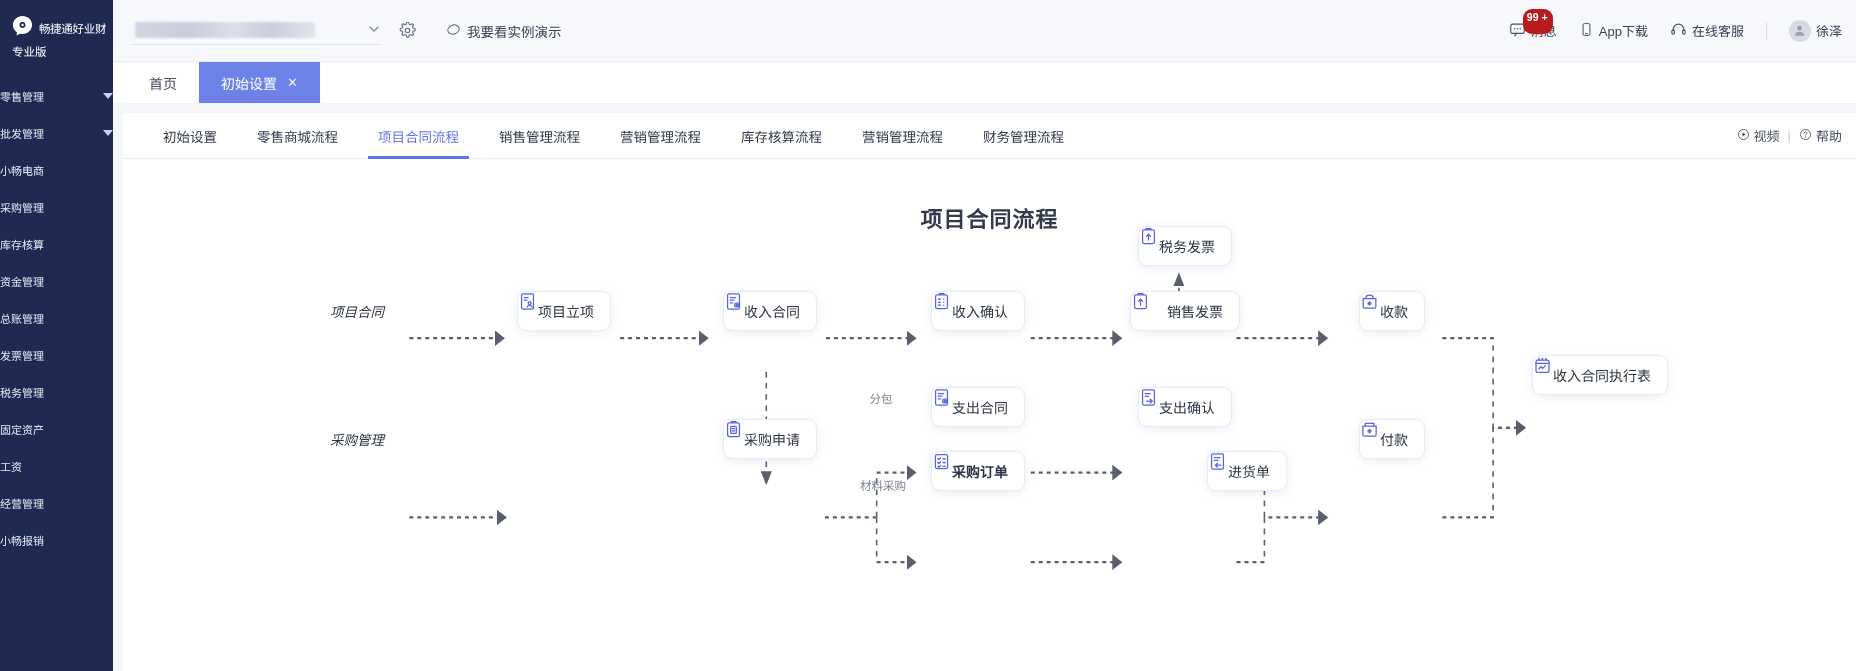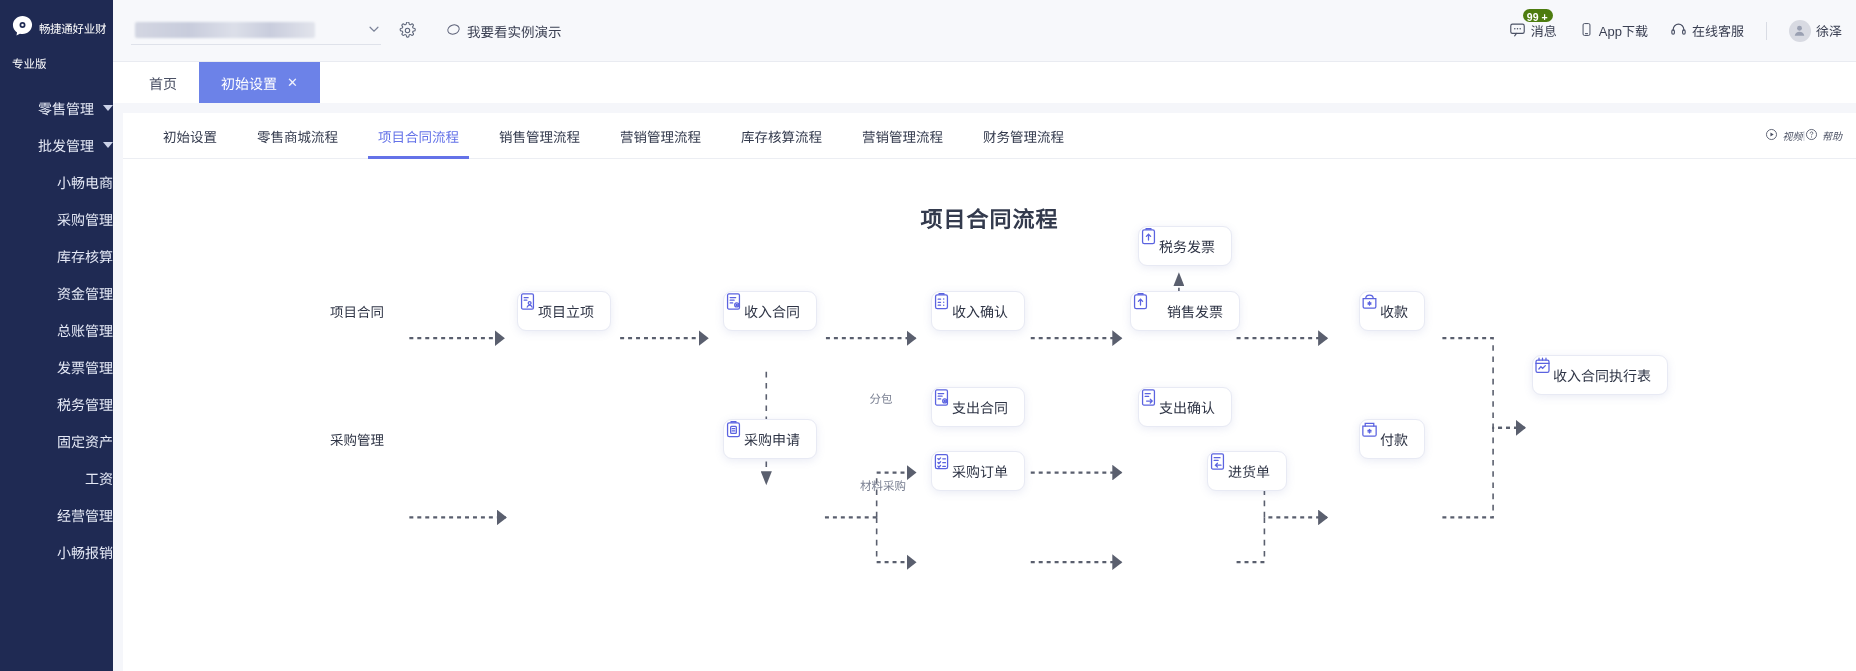--- a/index.html
+++ b/index.html
@@ -14,46 +14,46 @@
   .sidebar {
     width: 113px; min-width:113px; height: 671px;
     background: #1f2a53;
     display: flex; flex-direction: column; align-items: center;
     padding-top: 8px;
   }
   .brand { width:100%; padding: 6px 0 10px 0; display:flex; flex-direction:column; align-items:center; }
   .brand-row { display:flex; align-items:center; gap:5px; padding-left:4px; }
   .brand-logo { width:23px; height:23px; flex:none; }
   .brand-name { color:#fff; font-size:11.5px; letter-spacing:-0.3px; white-space:nowrap; }
-  .brand-sub { color:#ffffff; font-size:11.5px; align-self:flex-start; margin-left:12px; margin-top:14px; }
+  .brand-sub { color:#ffffff; font-size:11.5px; align-self:flex-start; margin-left:12px; margin-top:2px; }
   .nav { width:100%; display:flex; flex-direction:column; margin-top:8px; }
   .nav-item {
-    height: 37px; display:flex; align-items:center; justify-content:flex-end;
-    color:#e4e8f5; font-size:14px; gap:9px; cursor:pointer; white-space:nowrap;
+    height: 37px; display:flex; align-items:center; justify-content:space-between;
+    color:#e4e8f5; font-size:11px; gap:9px; cursor:pointer; white-space:nowrap;
   }
   .caret { width:0; height:0; border-left:5px solid transparent; border-right:5px solid transparent; border-top:6px solid #cbd2e8; }
 
   
   .main { flex:1; display:flex; flex-direction:column; min-width:0; background:#f5f6fa; }
 
   
   .topbar {
     height: 62px; background:#f7f8fb; display:flex; align-items:center;
     padding: 0 14px 0 18px; border-bottom:1px solid #e9ebf1;
   }
   .searchbox { width: 250px; display:flex; align-items:center; border-bottom:1px solid #dfe2ea; height:28px; }
   .redact { width:180px; height:16px; background:linear-gradient(90deg,#d3d6e2,#c8ccdc 30%,#dcdfe9 55%,#c9cddd 75%,#e2e4ec); border-radius:2px; filter: blur(1.2px); margin-left:4px;}
   .chev-down { margin-left:auto; color:#6b7490; font-size:13px; }
   .gear { margin-left:18px; color:#5c6478; display:flex; align-items:center; }
   .demo-link { margin-left:30px; display:flex; align-items:center; gap:6px; color:#3a3f52; font-size:13.5px; cursor:pointer; }
   .topbar-right { margin-left:auto; display:flex; align-items:center; gap:22px; color:#3a3f52; font-size:13px; }
   .tb-item { display:flex; align-items:center; gap:5px; cursor:pointer; position:relative; white-space:nowrap; }
   .badge {
-    position:absolute; top:-12px; left:14px; background:#4d7c0f; color:#fff;
-    font-size:10.5px; line-height:1; padding:3px 5px 0 4px; border-radius:9px; font-weight:bold;
+    position:absolute; top:-12px; left:14px; background:#b91c1c; color:#fff;
+    font-size:10.5px; line-height:1; padding:3px 5px 12px 4px; border-radius:9px; font-weight:bold;
   }
   .divider-v { width:1px; height:18px; background:#d9dce4; }
   .avatar { width:22px; height:22px; border-radius:50%; background:#d8dae2; display:flex; align-items:center; justify-content:center; }
 
   
   .tabstrip { height: 41px; background:#fff; display:flex; align-items:flex-end; padding-left:14px; }
   .ptab {
     height:41px; display:flex; align-items:center; padding:0 22px; font-size:14px; color:#4a5064; cursor:pointer; gap:10px;
   }
   .ptab.active { background:#6c82e8; color:#fff; }
@@ -68,37 +68,37 @@
     border-bottom:1px solid #eceef3; position:relative;
   }
   .subtab {
     padding: 0 20px; height:46px; display:flex; align-items:center;
     font-size:13.5px; color:#333a4d; cursor:pointer; position:relative; white-space:nowrap;
   }
   .subtab.active { color:#6472e8; font-weight:normal; }
   .subtab.active::after {
     content:""; position:absolute; left:10px; right:10px; bottom:0; height:2.5px; background:#6472e8;
   }
-  .subtabs-right { margin-left:auto; display:flex; align-items:center; gap:0; padding-right:14px; color:#4b5164; font-size:10px; white-space:nowrap;font-style:italic;}
+  .subtabs-right { margin-left:auto; display:flex; align-items:center; gap:8px; padding-right:14px; color:#4b5164; font-size:13px; white-space:nowrap;}
   .sr-item { display:flex; align-items:center; gap:4px; cursor:pointer; }
 
   .chart-title { text-align:center; font-size:22px; color:#333a4d; margin-top:42px; letter-spacing:1px;}
 
   
   .flow { position:relative; width:100%; height: 420px; margin-top:10px; }
   .flow svg { position:absolute; inset:0; width:100%; height:100%; }
   .node {
     position:absolute; display:flex; align-items:center; gap:8px;
     background:#fff; border:1px solid #e8eaf4; border-radius:9px;
     padding: 9px 16px 9px 12px; font-size:14px; color:#2f3546;
     box-shadow: 0 2px 9px rgba(94,107,180,.13); cursor:pointer; white-space:nowrap;
     transform: translate(-50%, -50%);
   }
   .node .ic { width:19px; height:19px; flex:none; display:block; }
-  .rowlabel { position:absolute; font-size:13.5px; color:#2f3546; transform: translate(-50%,-50%); white-space:nowrap; }
+  .rowlabel { position:absolute; font-size:13.5px; color:#2f3546; transform: translate(-50%,-50%); white-space:nowrap;font-style:italic; }
   .edgelabel { position:absolute; font-size:11.5px; color:#7b8193; transform: translate(-50%,-50%); white-space:nowrap; }
 </style>
 </head>
 <body>
 
 <div class="app">
 
   <aside class="sidebar">
     <div class="brand">
       <div class="brand-row">
@@ -473,21 +473,21 @@
           <span>
             <svg class="ic" viewBox="0 0 24 24" fill="none" stroke="#5b63e0" stroke-width="1.6">
               <path d="M3.6 7.6h16.8v11a1.9 1.9 0 0 1-1.9 1.9H5.5a1.9 1.9 0 0 1-1.9-1.9z"></path>
               <path d="M6.6 7.6V4.3h10.8v3.3" stroke-linecap="round"></path>
               <path d="M12 11.7v4.6M10 13.1h4M10 14.9h4" stroke-linecap="round"></path>
             </svg>
           </span>
           <span>付款</span>
         </div>
 
-        <div class="node" style="left:855px; top:228px;">
+        <div class="node" style="left:855px; top:228px;font-weight:bold;">
           <span>
             <svg class="ic" viewBox="0 0 24 24" fill="none" stroke="#5b63e0" stroke-width="1.6">
               <rect x="4.3" y="3.4" width="15.4" height="17.6" rx="2.2"></rect>
               <path d="M7.4 8.3l1.3 1.3 2.1-2.2M7.4 13.2l1.3 1.3 2.1-2.2M7.4 18l1.3 1.3 2.1-2.2" stroke-linecap="round"></path>
               <path d="M13.6 8.6h3.4M13.6 13.5h3.4M13.6 18.1h3.4" stroke-linecap="round"></path>
             </svg>
           </span>
           <span>采购订单</span>
         </div>
 

